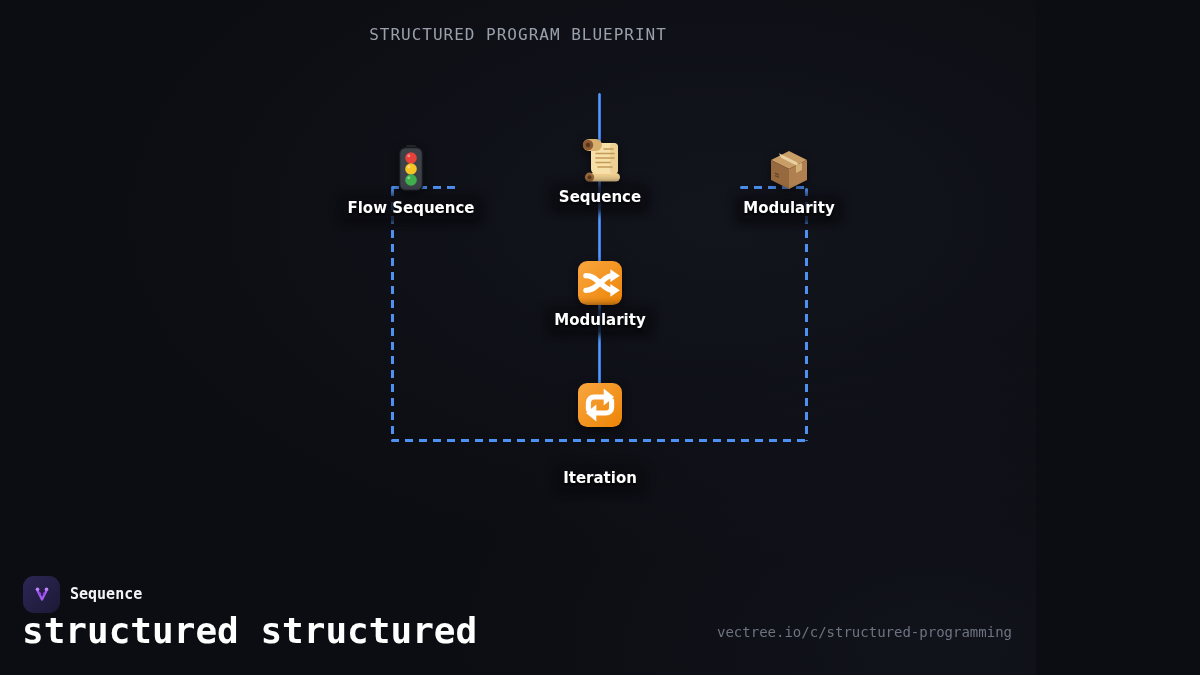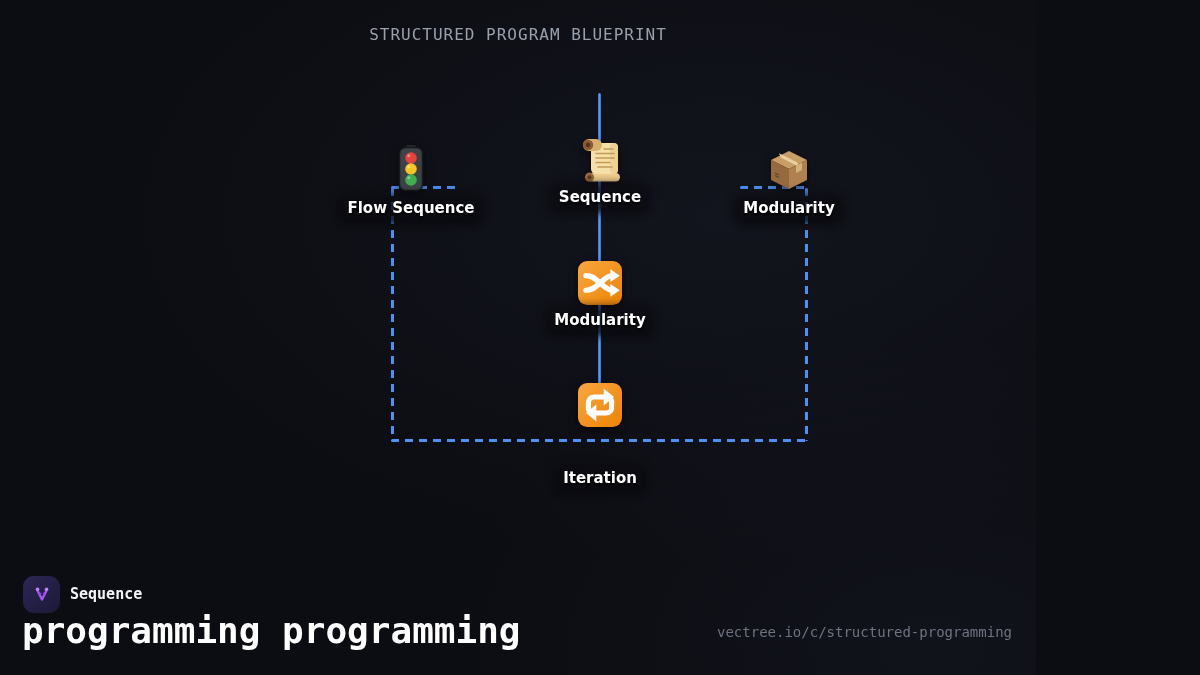--- a/index.html
+++ b/index.html
@@ -169,16 +169,16 @@
   <div class="logo">
     <svg width="24" height="24" viewBox="0 0 24 24">
       <path d="M7.5 7.5 L12 16.5 L16.5 7.5" stroke="#a458f0" stroke-width="2.4" fill="none" stroke-linecap="round" stroke-linejoin="round"></path>
       <circle cx="7.5" cy="6.3" r="1.8" fill="#c083fa"></circle>
       <circle cx="16.5" cy="6.3" r="1.8" fill="#c083fa"></circle>
       <circle cx="10.2" cy="10.5" r="1.1" fill="#8b3bed"></circle>
       <circle cx="13.8" cy="10.5" r="1.1" fill="#8b3bed"></circle>
     </svg>
   </div>
   <div class="brand">Sequence</div>
-  <div class="topic">programming programming</div>
+  <div class="topic">structured structured</div>
   <div class="url">vectree.io/c/structured-programming</div>
 
 </div>
 
 </body></html>

